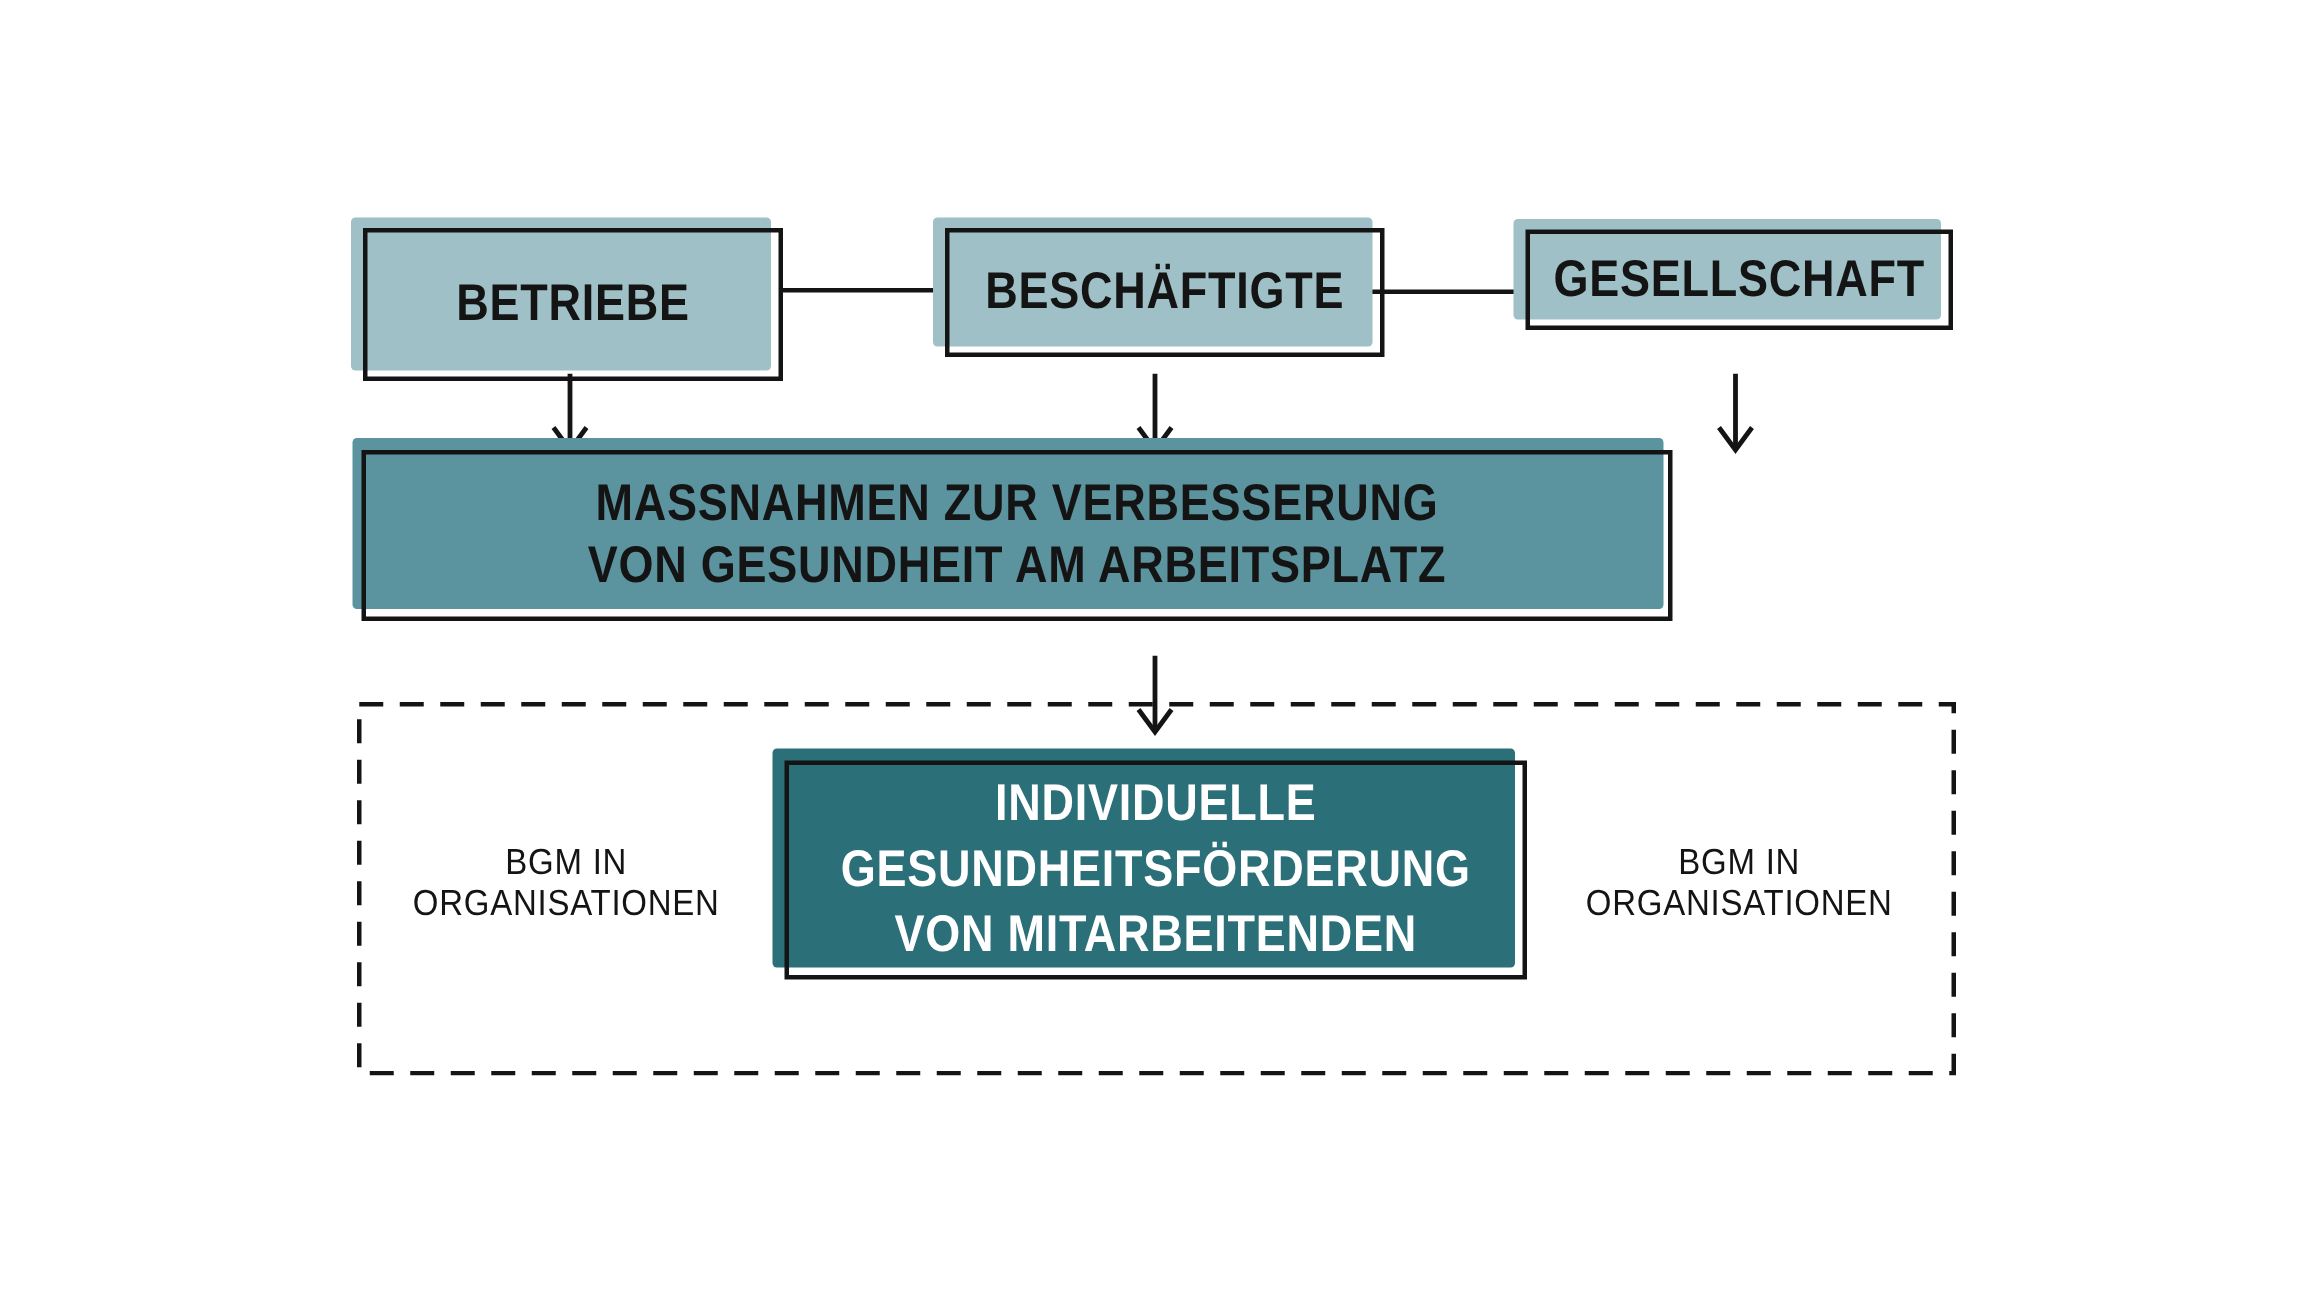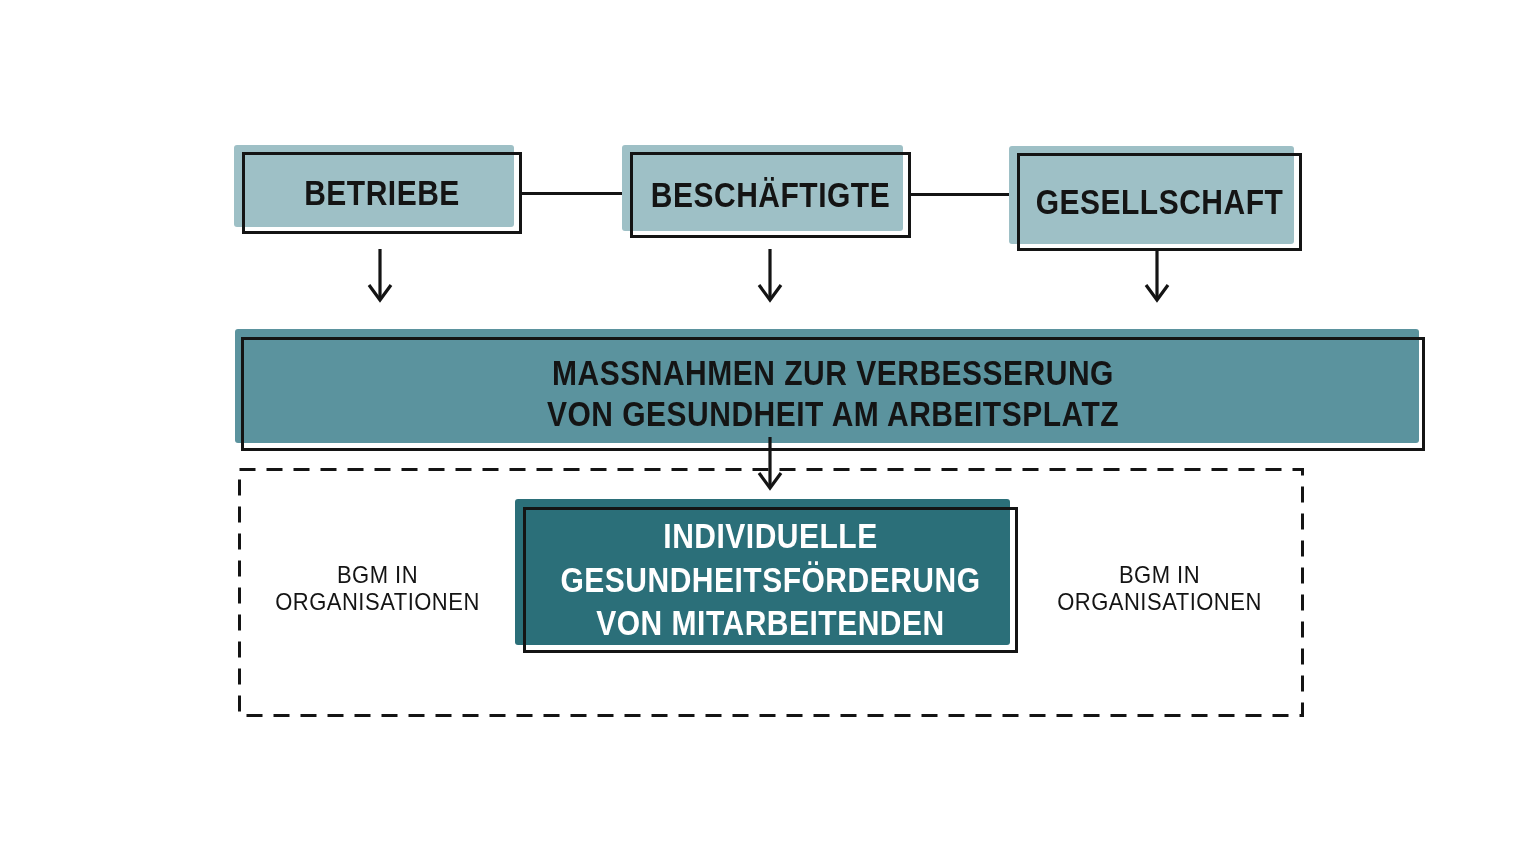--- a/index.html
+++ b/index.html
@@ -34,35 +34,35 @@
     font-size:22px;line-height:25px;font-weight:400;letter-spacing:0.5px;
     transform:scaleY(1.1);transform-origin:center;color:#141414;
   }
   .dashed-rect{position:absolute;}
 </style>
 </head>
 <body>
 
 <div class="canvas">
 
-  <div class="obox" style="left:242px;top:152px;width:280px;height:82px;">
+  <div class="obox" style="left:242px;top:152px;width:280px;height:102px;">
     <div class="fill fill-light"></div>
     <div class="frame">
       <div class="hd">BETRIEBE</div>
     </div>
   </div>
 
-  <div class="obox" style="left:630px;top:152px;width:281px;height:86px;">
+  <div class="obox" style="left:630px;top:152px;width:281px;height:86px;padding-left:12px;">
     <div class="fill fill-light"></div>
     <div class="frame">
       <div class="hd">BESCHÄFTIGTE</div>
     </div>
   </div>
 
-  <div class="obox" style="left:1017px;top:153px;width:285px;height:98px;">
+  <div class="obox" style="left:1017px;top:153px;width:285px;height:67px;">
     <div class="fill fill-light"></div>
     <div class="frame">
       <div class="hd">GESELLSCHAFT</div>
     </div>
   </div>
 
   <div class="hline" style="left:521px;top:192px;width:110px;"></div>
   <div class="hline" style="left:909px;top:193px;width:110px;"></div>
 
   <svg class="arrow" style="left:362px;top:249px;" width="36" height="56" viewBox="0 0 36 56">
@@ -71,21 +71,21 @@
   </svg>
   <svg class="arrow" style="left:752px;top:249px;" width="36" height="56" viewBox="0 0 36 56">
     <line x1="18" y1="0" x2="18" y2="50" stroke="#141414" stroke-width="3.2"></line>
     <polyline points="7,36 18,51 29,36" fill="none" stroke="#141414" stroke-width="3.2"></polyline>
   </svg>
   <svg class="arrow" style="left:1139px;top:249px;" width="36" height="56" viewBox="0 0 36 56">
     <line x1="18" y1="0" x2="18" y2="50" stroke="#141414" stroke-width="3.2"></line>
     <polyline points="7,36 18,51 29,36" fill="none" stroke="#141414" stroke-width="3.2"></polyline>
   </svg>
 
-  <div class="obox" style="left:241px;top:337px;width:1184px;height:114px;">
+  <div class="obox" style="left:241px;top:300px;width:874px;height:114px;">
     <div class="fill fill-medium" style="left:-6px;top:-8px;"></div>
     <div class="frame">
       <div class="hd">
         <span>MASSNAHMEN ZUR VERBESSERUNG</span><br>
         <span>VON GESUNDHEIT AM ARBEITSPLATZ</span>
       </div>
     </div>
   </div>
 
   <svg class="arrow" style="left:752px;top:437px;z-index:3;" width="36" height="56" viewBox="0 0 36 56">

